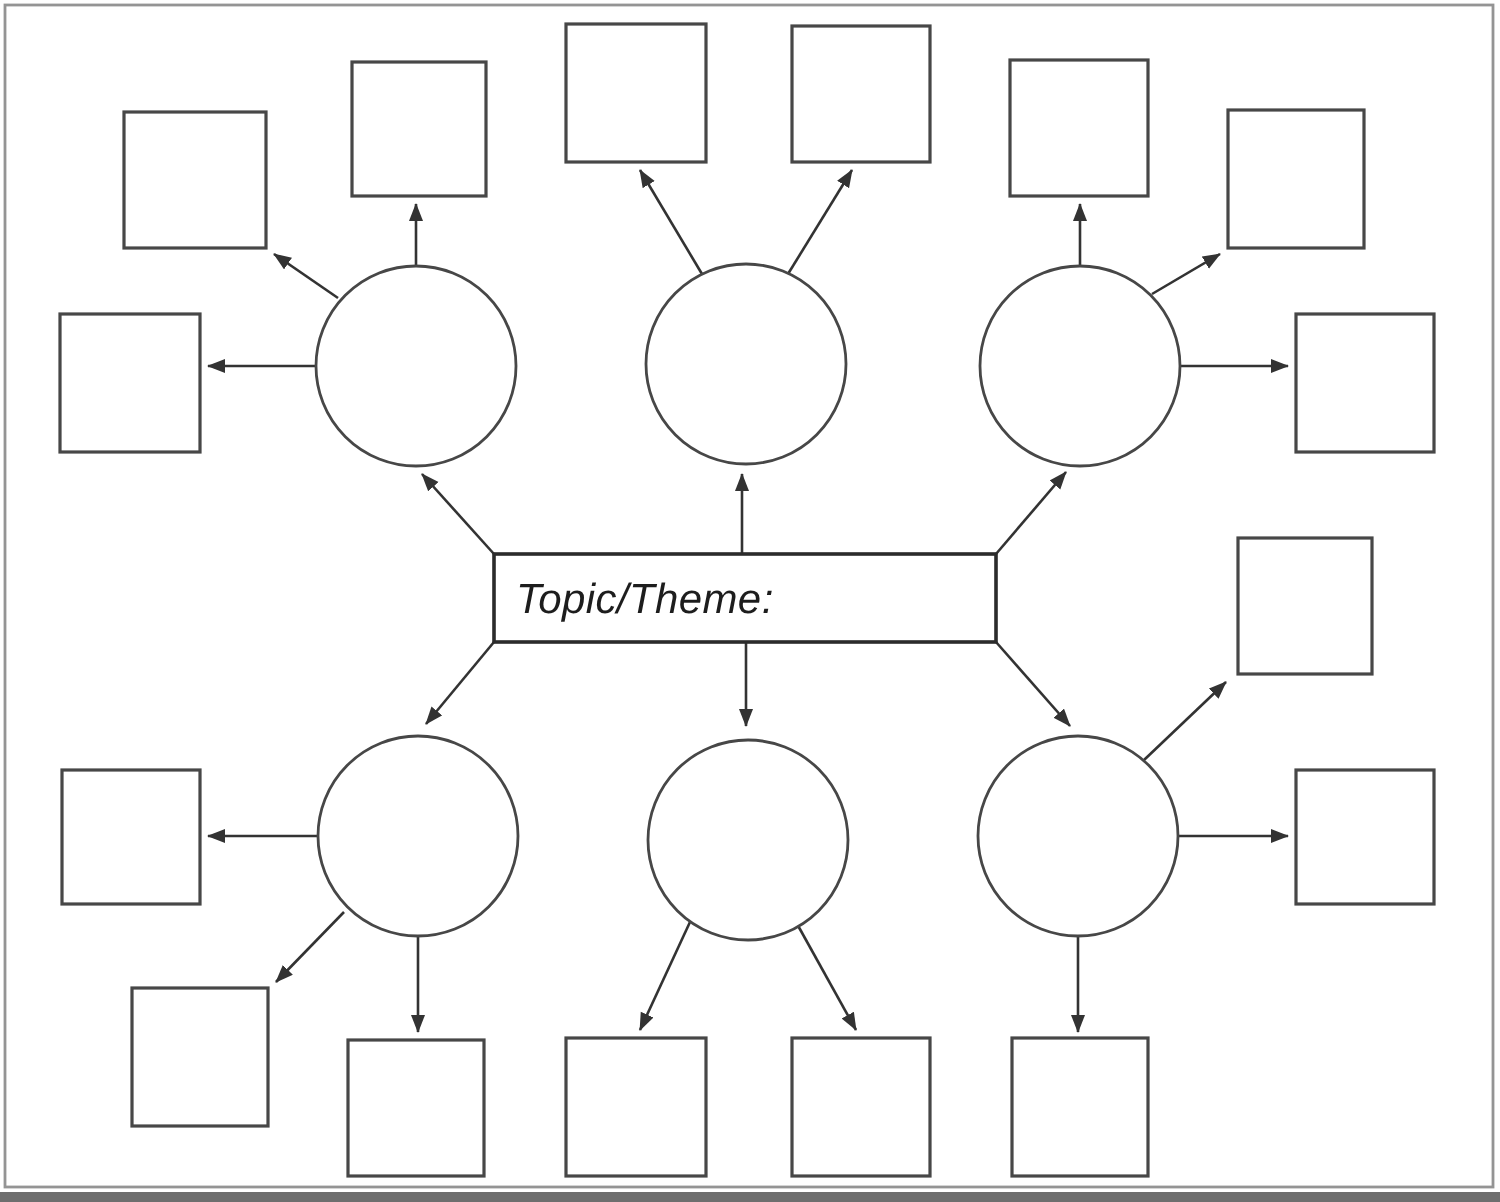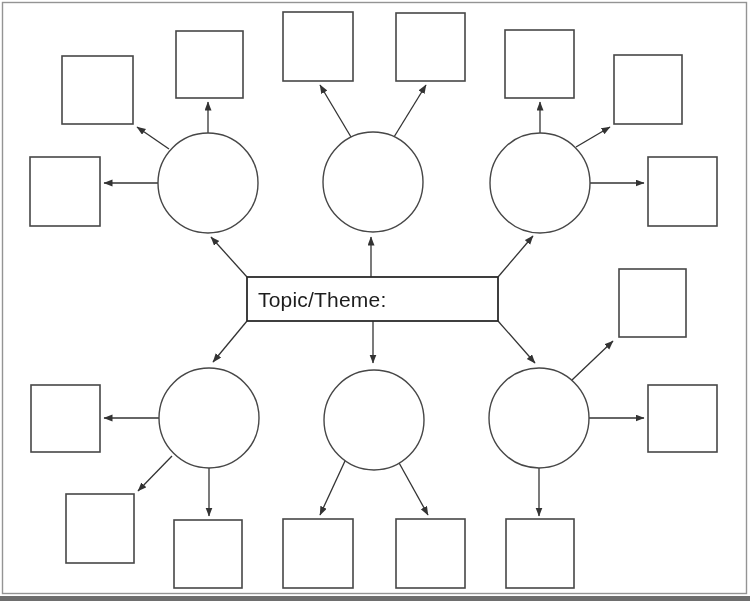--- a/index.html
+++ b/index.html
@@ -7,20 +7,21 @@
     padding: 0;
     background: #ffffff;
     font-family: "Liberation Sans", sans-serif;
   }
   .page {
     position: relative;
     width: 750px;
     height: 601px;
     background: #ffffff;
     overflow: hidden;
+    font-style: italic;
   }
   .page svg {
     position: absolute;
     left: 0;
     top: 0;
     display: block;
   }
   text.topic-label {
     font-family: "Liberation Sans", "DejaVu Sans", sans-serif;
     font-size: 21px;

